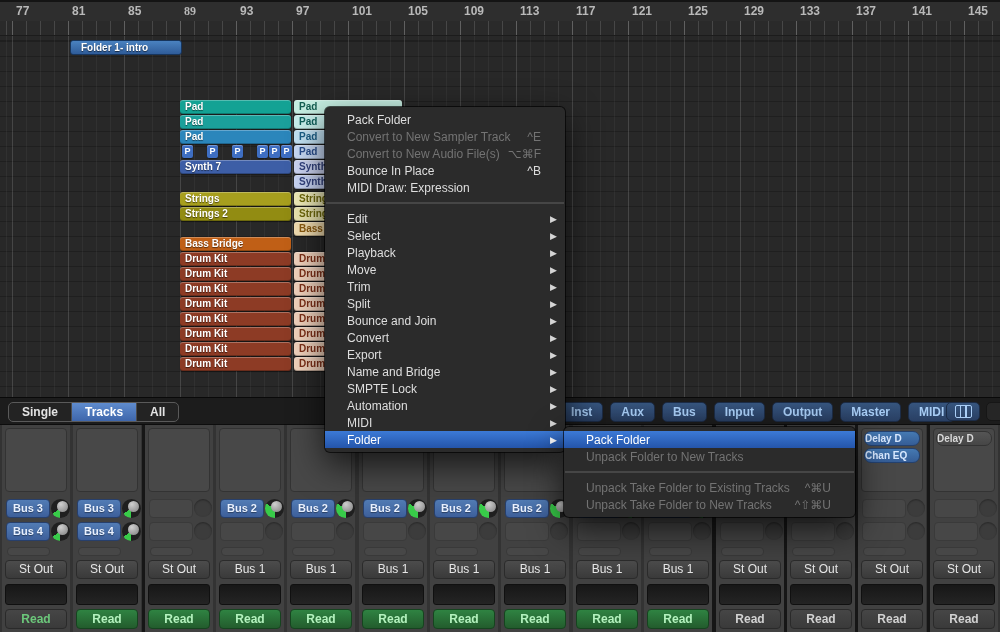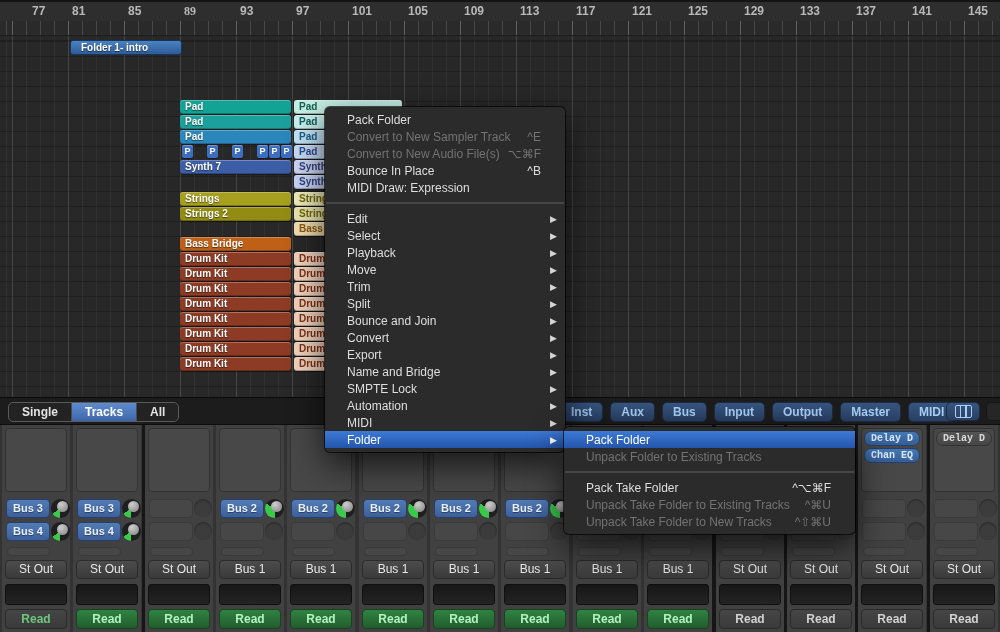--- a/index.html
+++ b/index.html
@@ -51,21 +51,21 @@
   .cols-icon{width:15px;height:11px;border:1.5px solid #a9cdf5;border-radius:2px;
     display:flex;justify-content:space-evenly;}
   .cols-icon i{width:1.5px;background:#a9cdf5;}
   
   #mixer{position:absolute;left:0;top:425px;width:1000px;height:207px;background:#333333;}
   .divider{position:absolute;top:0;width:4px;height:207px;background:#161616;}
   .strip{position:absolute;top:0;width:68px;height:207px;background:#414141;}
   .ins-panel{position:absolute;left:3px;top:3px;width:62px;height:64px;background:#484848;
     border:1px solid #333;border-radius:4px;box-sizing:border-box;padding:2px;}
   .ins-btn{height:13px;border-radius:7px;margin-bottom:2px;font-size:10px;font-weight:bold;
-    text-align:center;line-height:13px;overflow:hidden;font-family:Liberation Mono, monospace;}
+    text-align:left;line-height:13px;overflow:hidden;}
   .ins-btn.on{background:linear-gradient(#4579b2,#355d96);color:#d9e9ff;border:1px solid #24416e;}
   .ins-btn.off{background:linear-gradient(#555,#464646);color:#d9d9d9;border:1px solid #333;}
   .send-slot{position:absolute;left:4px;width:44px;height:19px;border-radius:4px;
     background:#474747;border:1px solid #3a3a3a;box-sizing:border-box;}
   .send-btn{position:absolute;left:4px;width:44px;height:19px;border-radius:4px;box-sizing:border-box;
     background:linear-gradient(#527cb5,#3d5f9a);border:1px solid #273f6b;color:#e9f1ff;
     font-size:11px;font-weight:bold;text-align:center;line-height:17px;text-shadow:0 1px 1px rgba(0,0,0,.4);}
   .send-circle{position:absolute;left:49px;width:18px;height:18px;border-radius:50%;background:#3c3c3c;
     box-shadow:inset 0 1px 2px rgba(0,0,0,.35);}
   .knob{position:absolute;left:49px;width:19px;height:19px;border-radius:50%;background:#202020;}
@@ -98,21 +98,21 @@
   .menu-item.hl .arrow{color:#fff;}
   .menu-sep{height:2px;background:#464646;margin:6px 1px;}
   #ctx-menu{left:325px;top:107px;width:240px;}
   #sub-menu{left:564px;top:427px;width:291px;z-index:60;}
 </style>
 </head>
 <body>
 
 <div id="arrange">
   <div id="ruler">
-      <div class="ruler-num" style="left: 32px;">77</div>
+      <div class="ruler-num" style="left: 16px;">77</div>
       <div class="ruler-num" style="left: 72px;">81</div>
       <div class="ruler-num" style="left: 128px;">85</div>
       <div class="ruler-num" style="left: 184px; font-family: Liberation Serif, serif;">89</div>
       <div class="ruler-num" style="left: 240px;">93</div>
       <div class="ruler-num" style="left: 296px;">97</div>
       <div class="ruler-num" style="left: 352px;">101</div>
       <div class="ruler-num" style="left: 408px;">105</div>
       <div class="ruler-num" style="left: 464px;">109</div>
       <div class="ruler-num" style="left: 520px;">113</div>
       <div class="ruler-num" style="left: 576px;">117</div>
@@ -463,31 +463,25 @@
       <div class="arrow">▶</div>
     </div>
   </div>
 <div id="sub-menu" class="menu">
     <div class="menu-item hl">
       <div class="lbl">Pack Folder</div>
       <div class="sp"></div>
       <div class="arrow"></div>
     </div>
     <div class="menu-item disabled">
-      <div class="lbl">Unpack Folder to Existing Tracks</div>
+      <div class="lbl">Unpack Folder to New Tracks</div>
       <div class="sp"></div>
       <div class="arrow"></div>
     </div>
     <div class="menu-sep"></div>
-    <div class="menu-item">
-      <div class="lbl">Pack Take Folder</div>
-      <div class="sp"></div>
-      <div class="sc">^⌥⌘F</div>
-      <div class="arrow"></div>
-    </div>
     <div class="menu-item disabled">
       <div class="lbl">Unpack Take Folder to Existing Tracks</div>
       <div class="sp"></div>
       <div class="sc">^⌘U</div>
       <div class="arrow"></div>
     </div>
     <div class="menu-item disabled">
       <div class="lbl">Unpack Take Folder to New Tracks</div>
       <div class="sp"></div>
       <div class="sc">^⇧⌘U</div>

